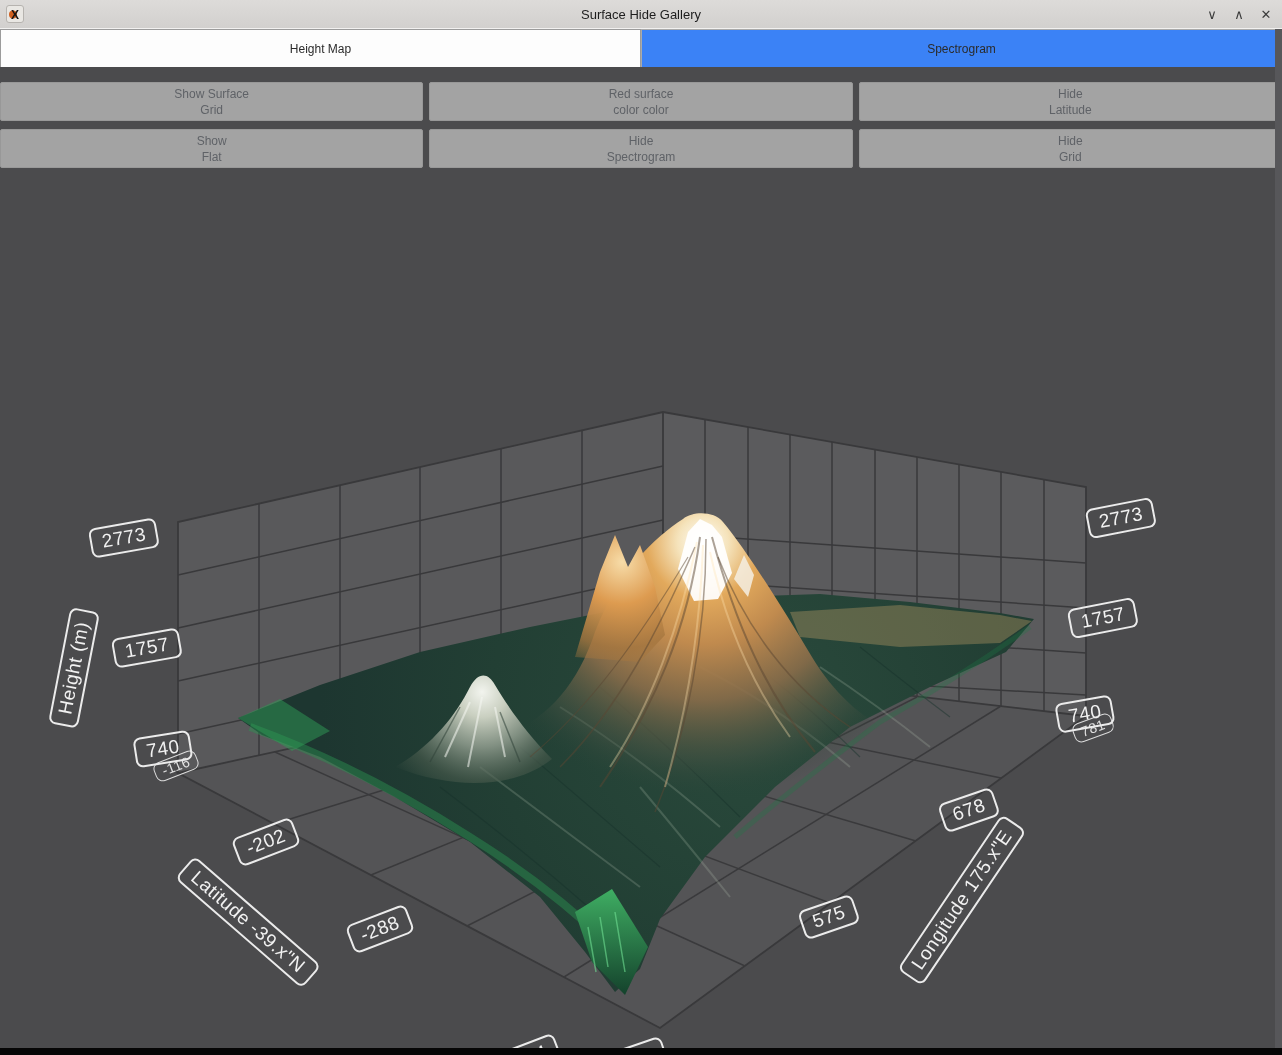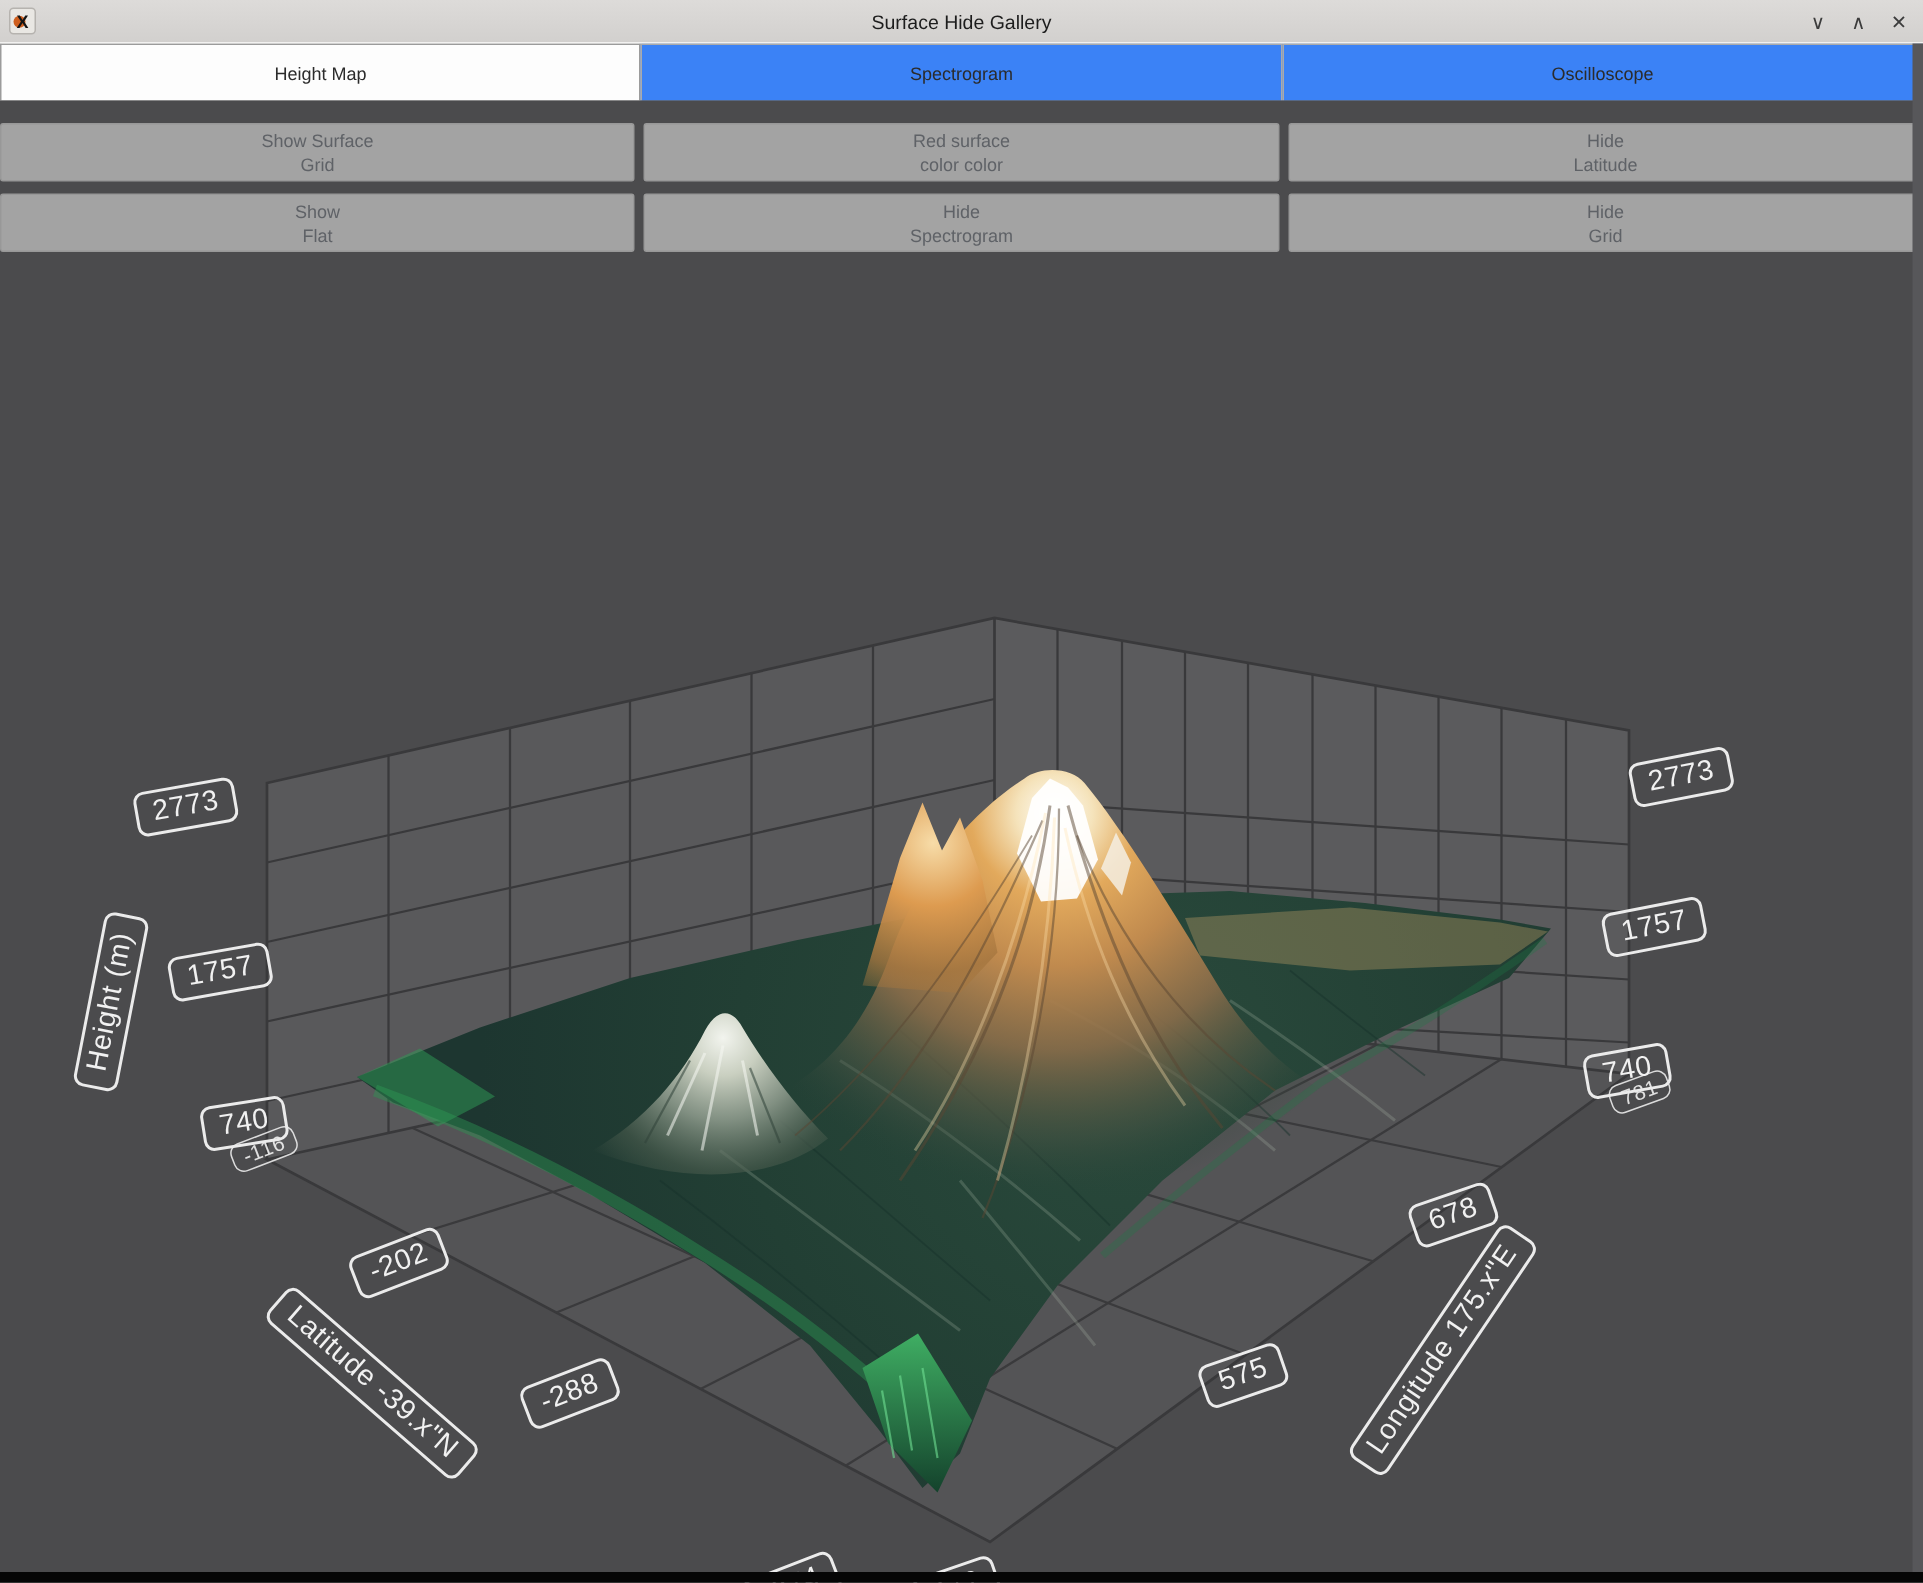--- a/index.html
+++ b/index.html
@@ -59,21 +59,20 @@
     <span class="win-controls">
       <span class="win-btn">∨</span>
       <span class="win-btn">∧</span>
       <span class="win-btn">✕</span>
     </span>
   </div>
 
   <div class="tabbar">
     <div class="tab active">Height Map</div>
     <div class="tab">Spectrogram</div>
-    <div class="tab">Oscilloscope</div>
   </div>
 
   <div class="content">
 
     <div class="plot">
       <svg width="1282" height="997" viewBox="0 0 1282 997">
         <defs>
           <radialGradient id="volcano" gradientUnits="userSpaceOnUse" cx="703" cy="475" r="255">
             <stop offset="0" stop-color="#fffdf8"></stop>
             <stop offset="0.10" stop-color="#f5e3bb"></stop>

